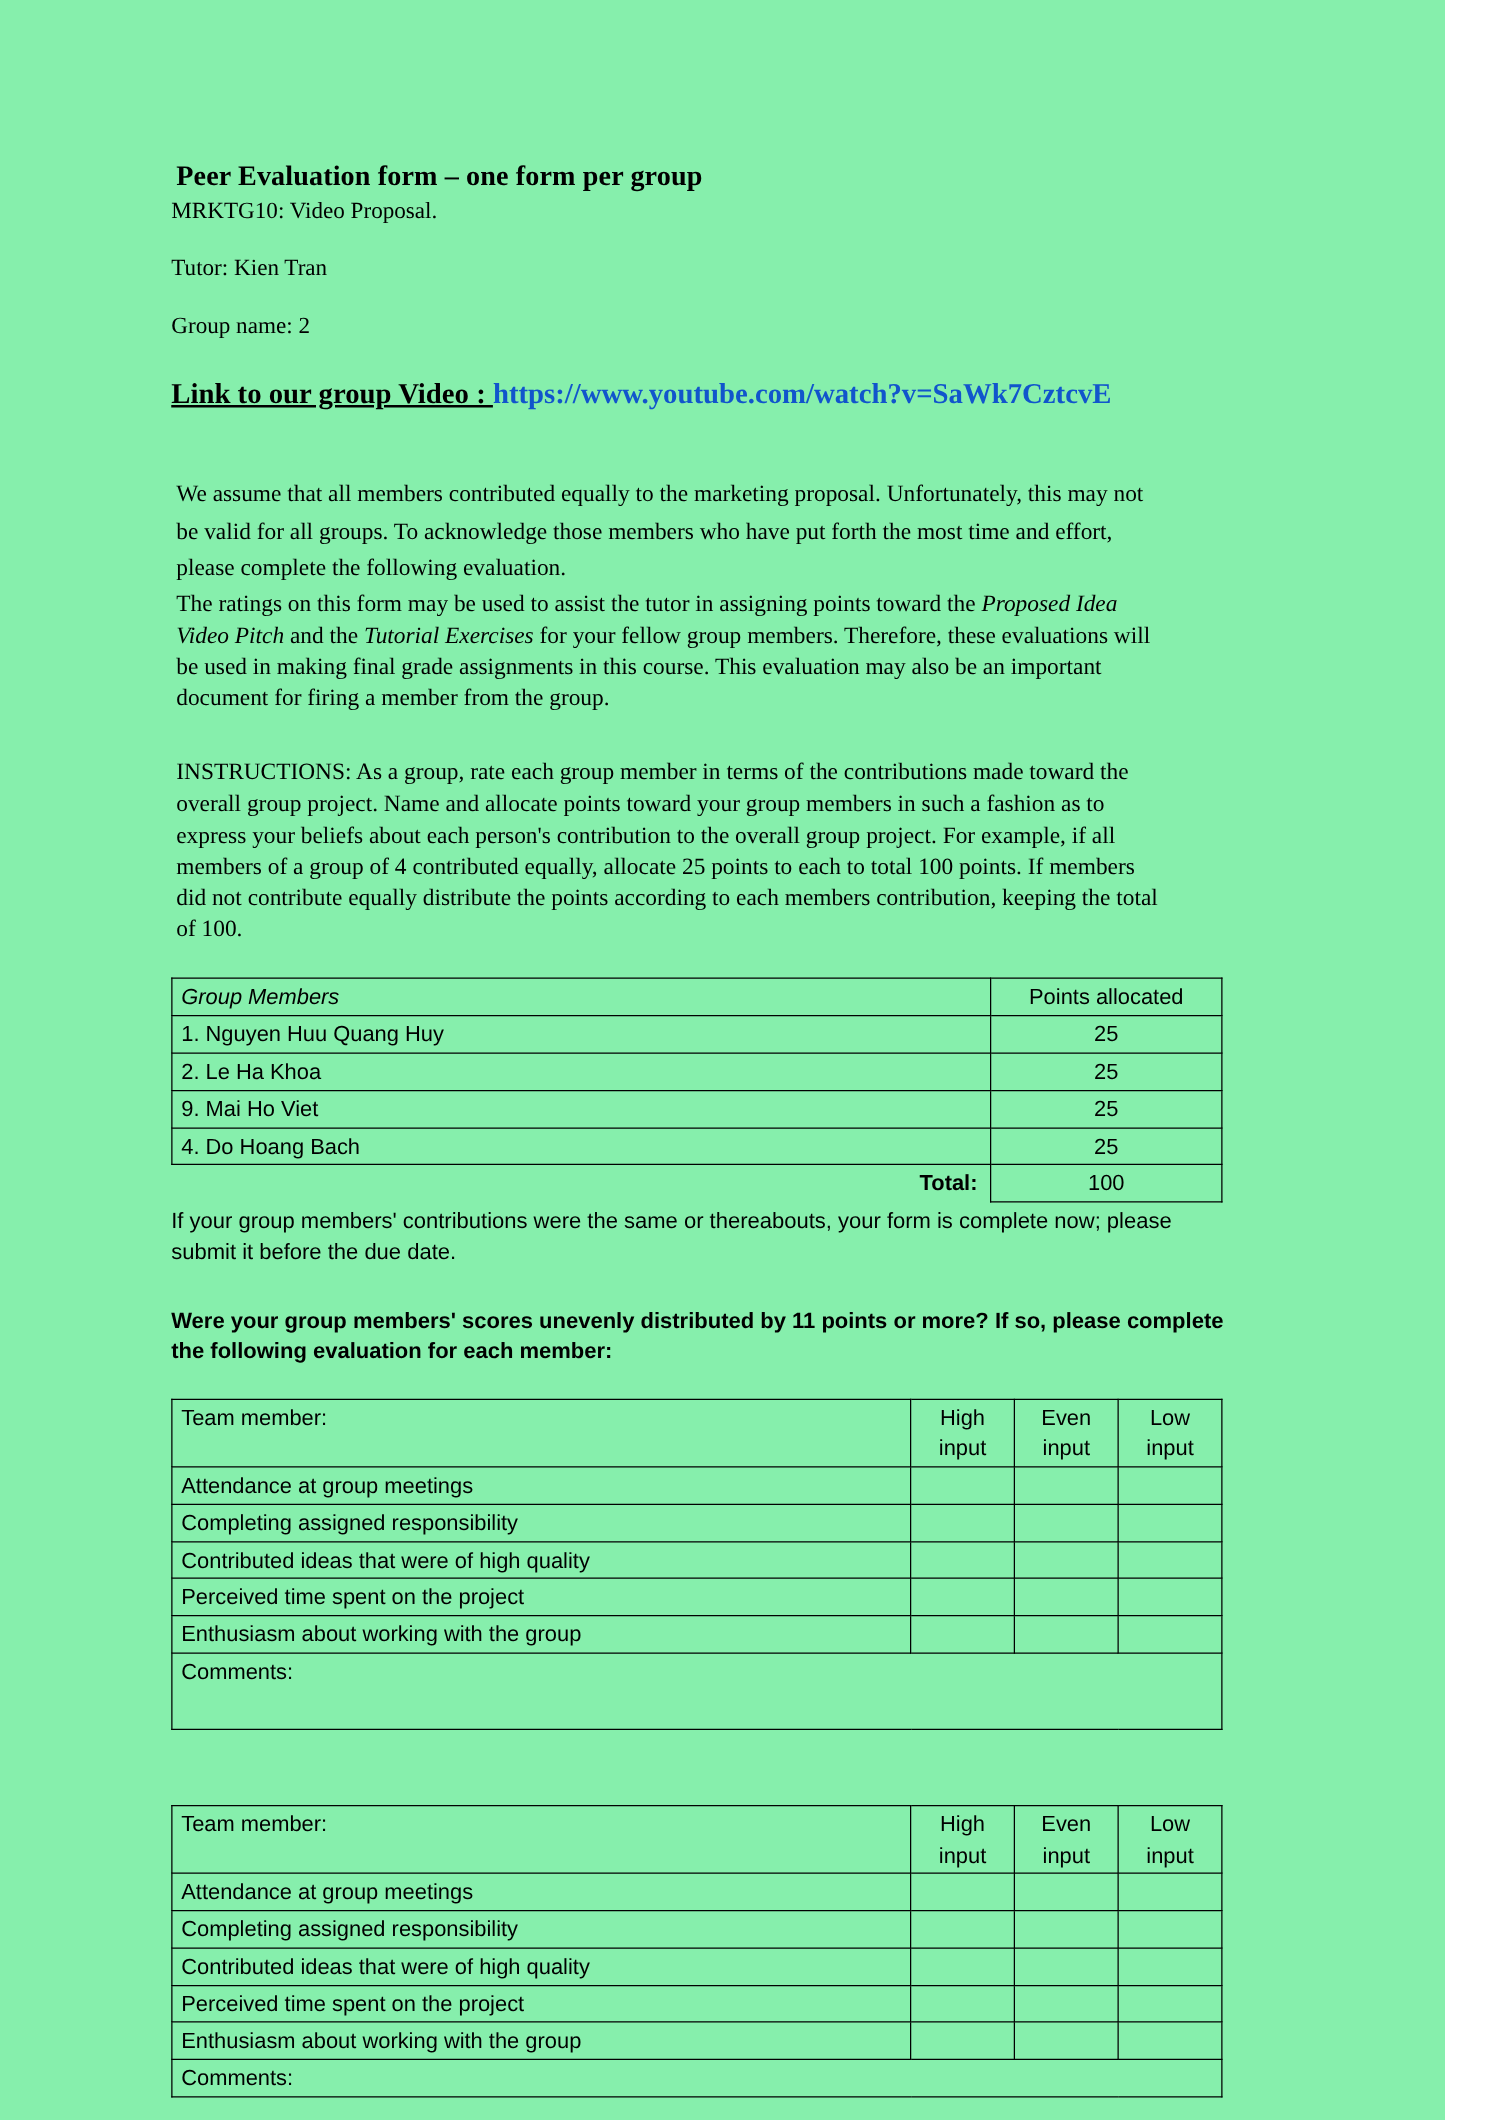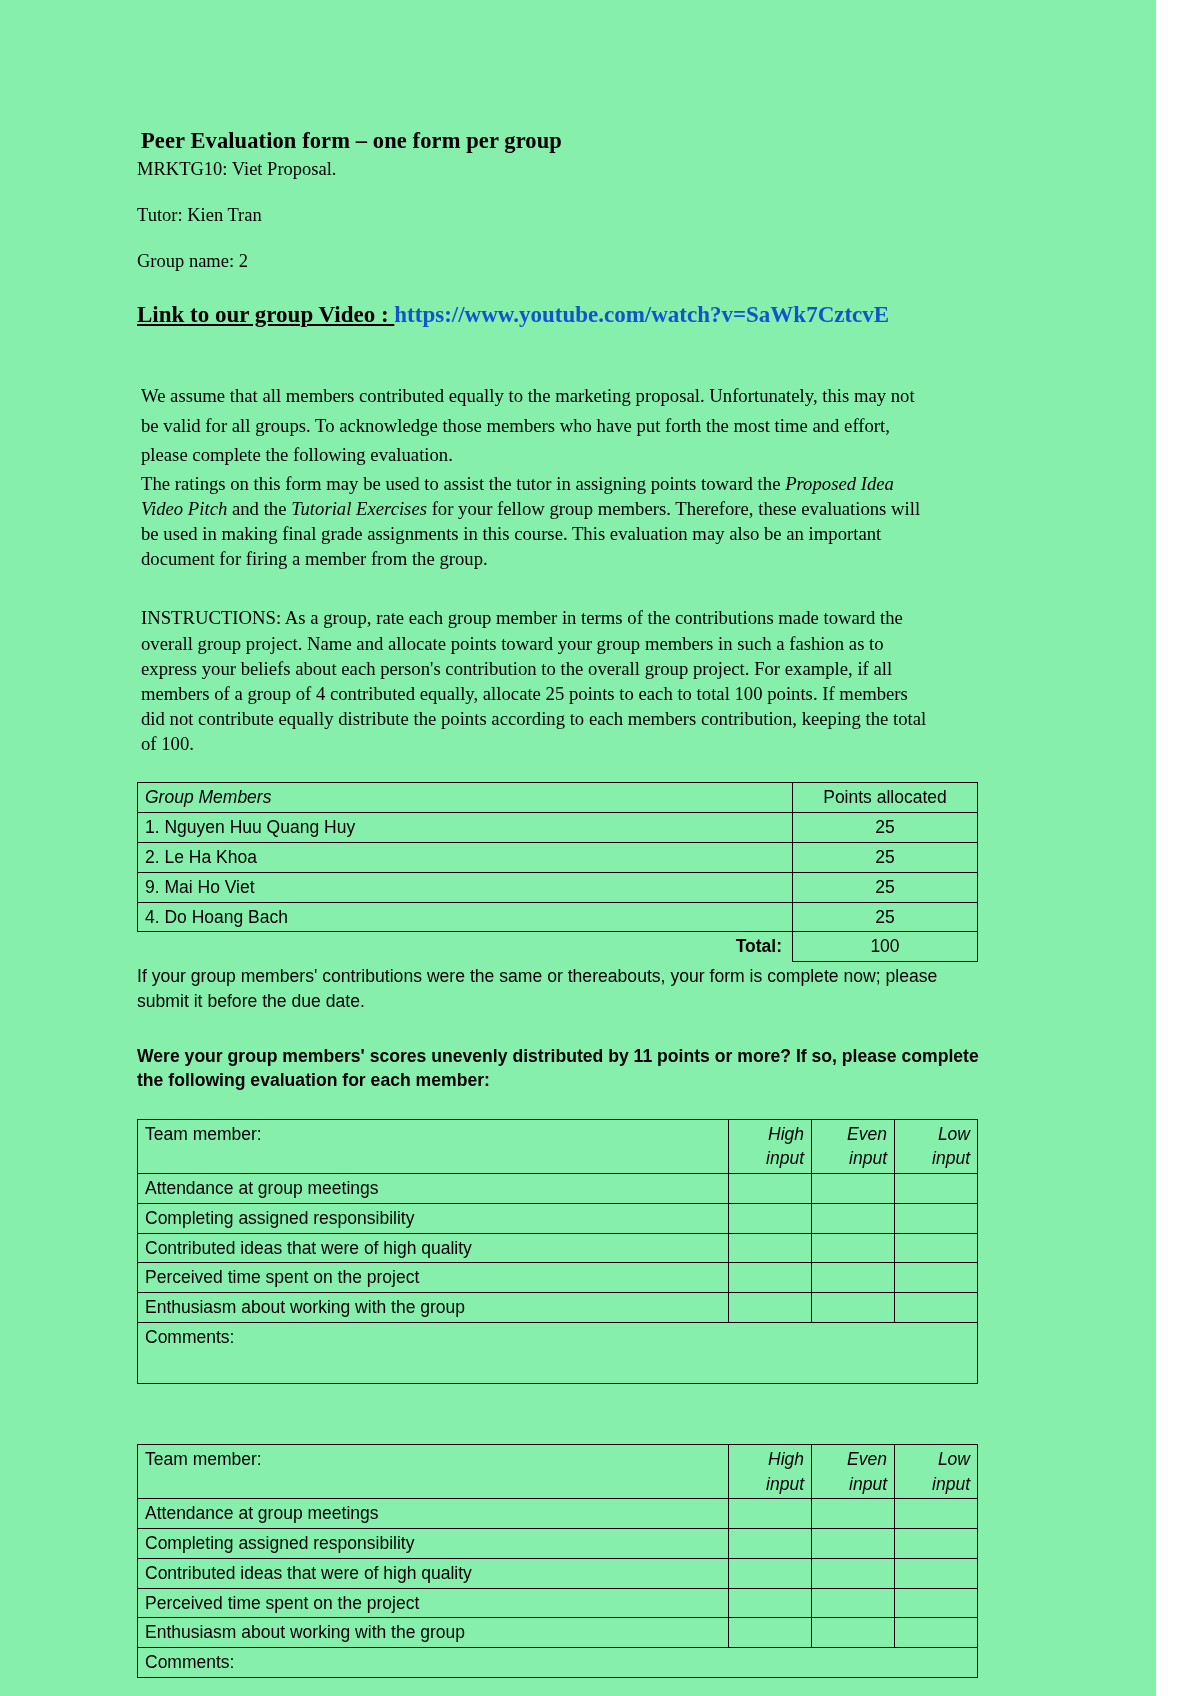--- a/index.html
+++ b/index.html
@@ -128,23 +128,22 @@
   
   .eval-table {
     margin-top: 26px;
     padding-left: 16px;
   }
   .eval-table td.name-cell {
     height: 46px;
   }
   .eval-table td.rate-head {
     width: 68px;
-    text-align: right;
+    text-align: center;
     line-height: 1.40;
-    font-style: italic;
   }
   .eval-table td.rate-cell {
     width: 68px;
   }
   .eval-table td.criterion {
     height: 23px;
   }
   .eval-table td.comments {
     height: 56px;
   }
@@ -152,21 +151,21 @@
     height: 20px;
   }
   .eval-gap { height: 34px; }
 </style>
 </head>
 <body>
 
 <div class="page">
 
   <h1 class="doc-title">Peer Evaluation form – one form per group</h1>
-  <p class="meta-line">MRKTG10: Viet Proposal.</p>
+  <p class="meta-line">MRKTG10: Video Proposal.</p>
   <div class="meta-gap"></div>
   <p class="meta-line">Tutor: Kien Tran</p>
   <div class="meta-gap"></div>
   <p class="meta-line">Group name: 2</p>
 
   <p class="link-line"><span class="link-label">Link to our group Video : </span><a class="link-url" href="#">https://www.youtube.com/watch?v=SaWk7CztcvE</a></p>
 
   <div class="body-block">
     <p class="para">We assume that all members contributed equally to the marketing proposal. Unfortunately, this may not</p>
     <p class="para">be valid for all groups. To acknowledge those members who have put forth the most time and effort,</p>

